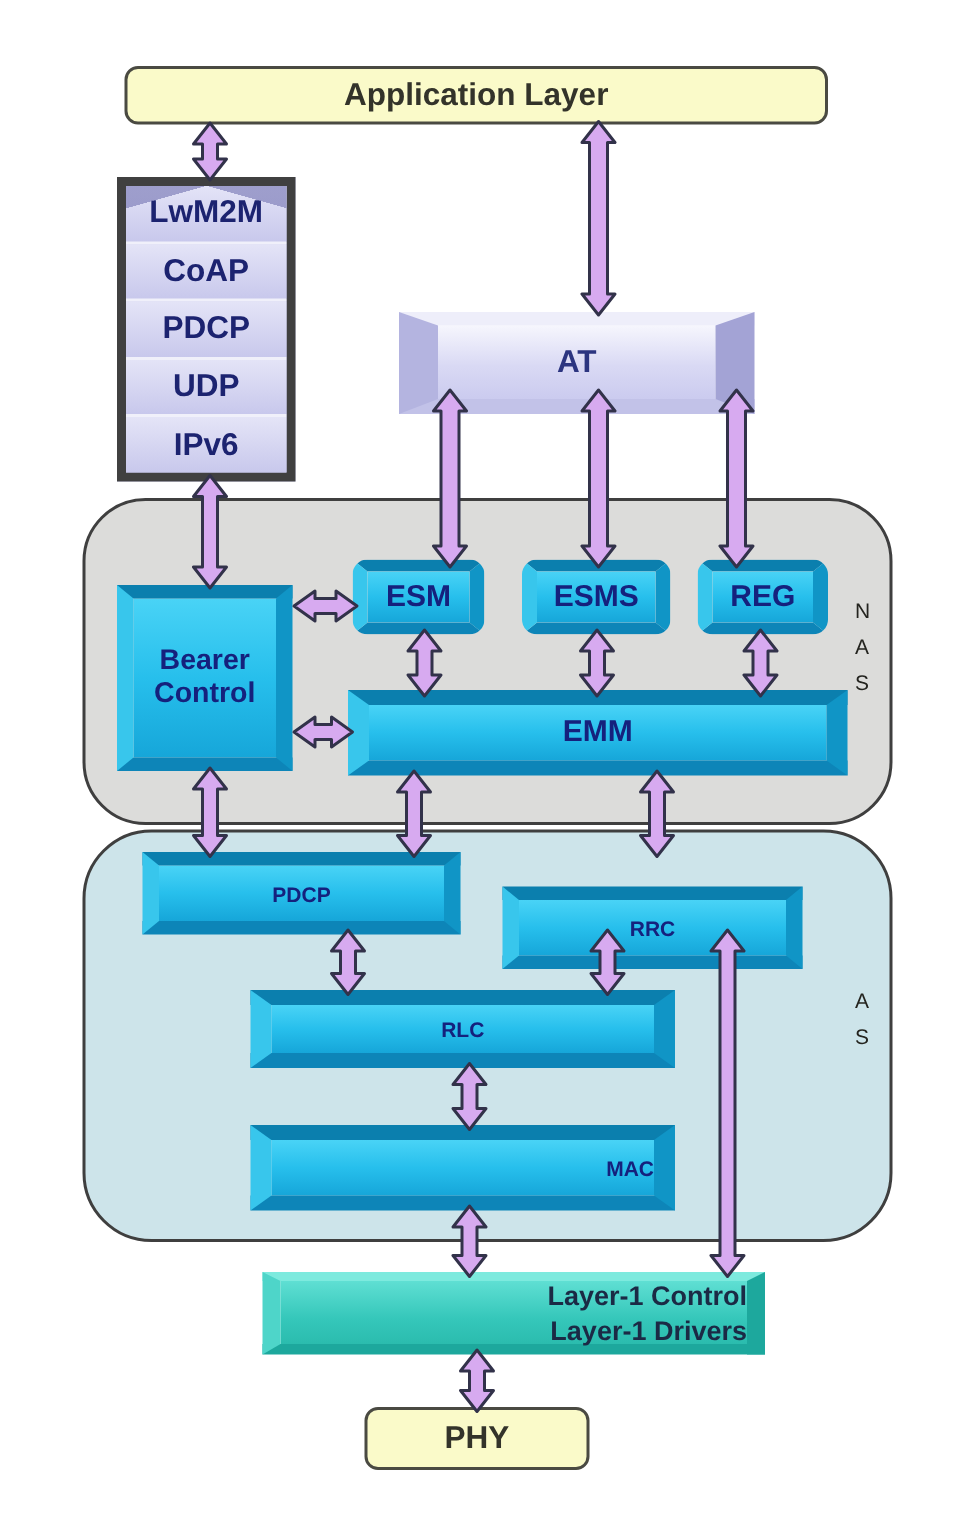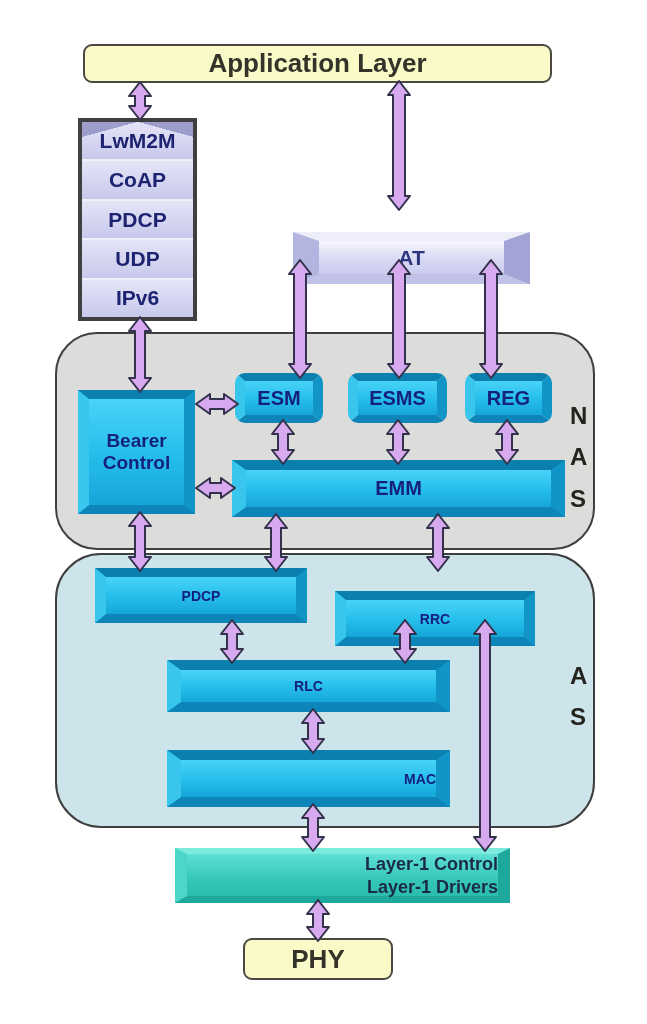--- a/index.html
+++ b/index.html
@@ -6,21 +6,21 @@
   #canvas{
     position:relative;width:647px;height:1024px;background:#ffffff;
     font-family:"Liberation Sans", sans-serif;overflow:hidden;
   }
   .abs{position:absolute;box-sizing:border-box;}
   .center{display:flex;align-items:center;justify-content:center;text-align:center;}
 
   
   .box-yellow{
     background:#fafac9;border:2px solid #4a4a42;border-radius:9px;
-    color:#33332a;font-size:26px;font-weight:600;
+    color:#33332a;font-size:21px;font-weight:600;
   }
 
   
   .bevel-lav{
     border-style:solid;border-width:9px 26px 10px 26px;
     border-color:#eeeefa #a3a3d5 #c2c2e8 #b4b4e0;
     background:linear-gradient(180deg,#f6f6fd 0%,#d9d9f4 55%,#cbcbef 100%);
     color:#2c3580;font-size:21px;font-weight:bold;
   }
 
@@ -40,42 +40,42 @@
     border-style:solid;border-width:6px 12px 7px 12px;
     border-color:#7deade #1da89d #1da89d #4ed5c9;
     background:linear-gradient(180deg,#5fdfd3 0%,#35c7ba 60%,#2bbcae 100%);
     color:#1b2a45;font-weight:bold;font-size:18px;align-items:flex-end;
   }
   .l1-row{flex:1;display:flex;align-items:center;justify-content:center;}
   .l1-divider{border-top:2px dashed #2c4a66;height:0;}
 
   
   .stack{
-    background:#c9c9ee;border:4px solid #404040;
+    background:#c9c9ee;border:6px solid #404040;
   }
   .stack::after{
     content:"";position:absolute;top:0;left:0;right:0;height:15px;
     background:
       linear-gradient(to bottom right, rgba(135,135,190,.75) 49.5%, transparent 50%) left top / 50% 100% no-repeat,
       linear-gradient(to bottom left,  rgba(135,135,190,.75) 49.5%, transparent 50%) right top / 50% 100% no-repeat;
   }
   .stack-inner{position:absolute;inset:0;display:flex;flex-direction:column;}
   .stack-item{
     flex:1;display:flex;align-items:center;justify-content:center;
     background:linear-gradient(180deg,#e4e4f7 0%,#c8c8ec 100%);
     color:#1c2370;font-size:21px;font-weight:bold;
   }
   .stack-item + .stack-item{border-top:2px solid #f0f0fa;}
 
   
   .cont-nas{background:#dcdcda;border:2px solid #3f3f3f;border-radius:42px;}
   .cont-as{background:#cde4ea;border:2px solid #3f3f3f;border-radius:46px;}
   .side-label{
     width:14px;word-break:break-all;line-height:1.72;
-    color:#24241f;font-size:24px;font-weight:bold;text-align:left;
+    color:#24241f;font-size:14px;font-weight:normal;text-align:left;
   }
 
   .fs19{font-size:19px;}
   .fs20{font-size:20px;}
   .fs21{font-size:14px;}
 
   #arrows{position:absolute;inset:0;pointer-events:none;}
 </style>
 </head>
 <body>
@@ -89,21 +89,21 @@
   <div class="abs stack" style="left:78px;top:118px;width:119px;height:203px;">
     <div class="stack-inner">
       <div class="stack-item">LwM2M</div>
       <div class="stack-item">CoAP</div>
       <div class="stack-item">PDCP</div>
       <div class="stack-item">UDP</div>
       <div class="stack-item">IPv6</div>
     </div>
   </div>
 
-  <div class="abs center bevel-lav" style="left:293px;top:208px;width:237px;height:52px;margin-top:24px;">
+  <div class="abs center bevel-lav" style="left:266px;top:208px;width:237px;height:68px;">
     <span>AT</span>
   </div>
 
   <div class="abs cont-nas" style="left:55px;top:332px;width:540px;height:218px;"></div>
   <div class="abs side-label" style="left:570px;top:395px;">NAS</div>
 
   <div class="abs center bevel-blue bw-md fs19" style="left:78px;top:390px;width:117px;height:124px;">
     <span>Bearer Control</span>
   </div>
   <div class="abs center bevel-blue bw-sm fs20" style="left:235px;top:373px;width:88px;height:50px;">

